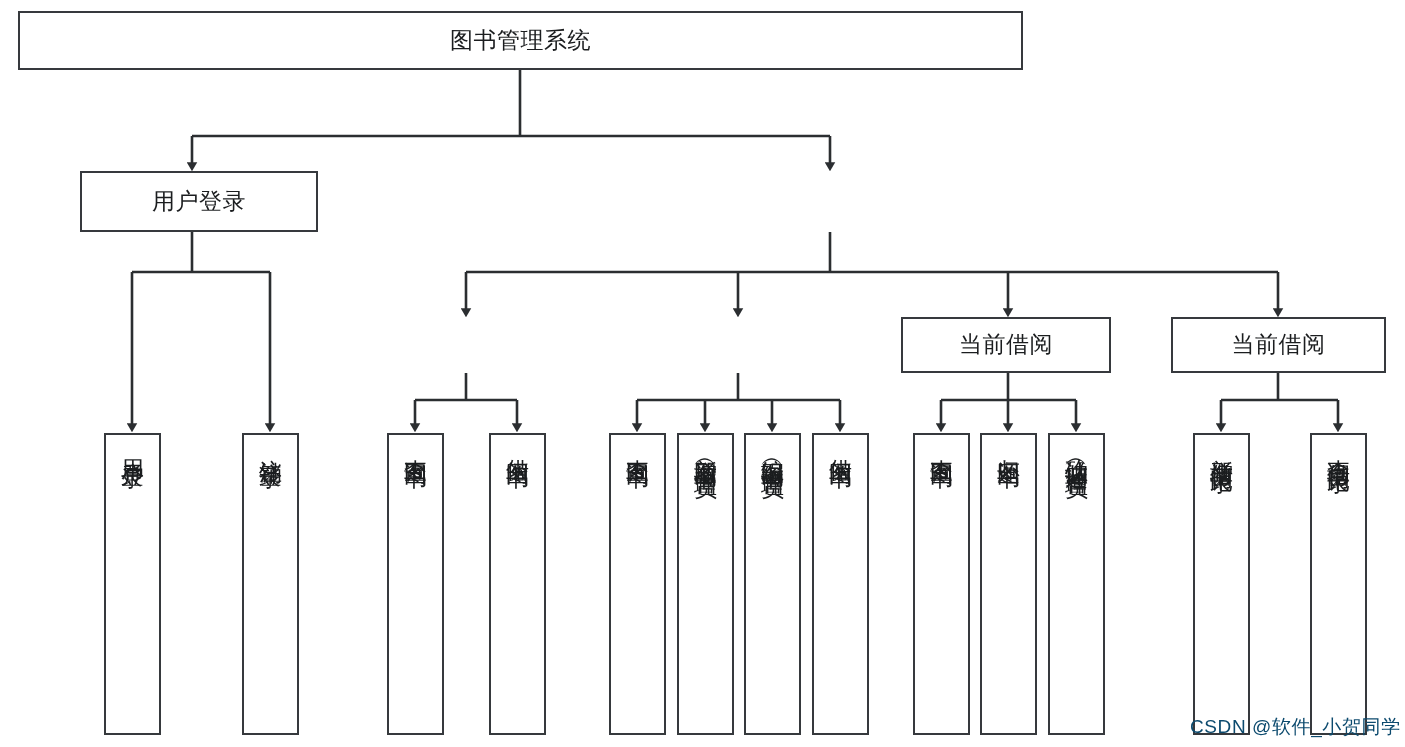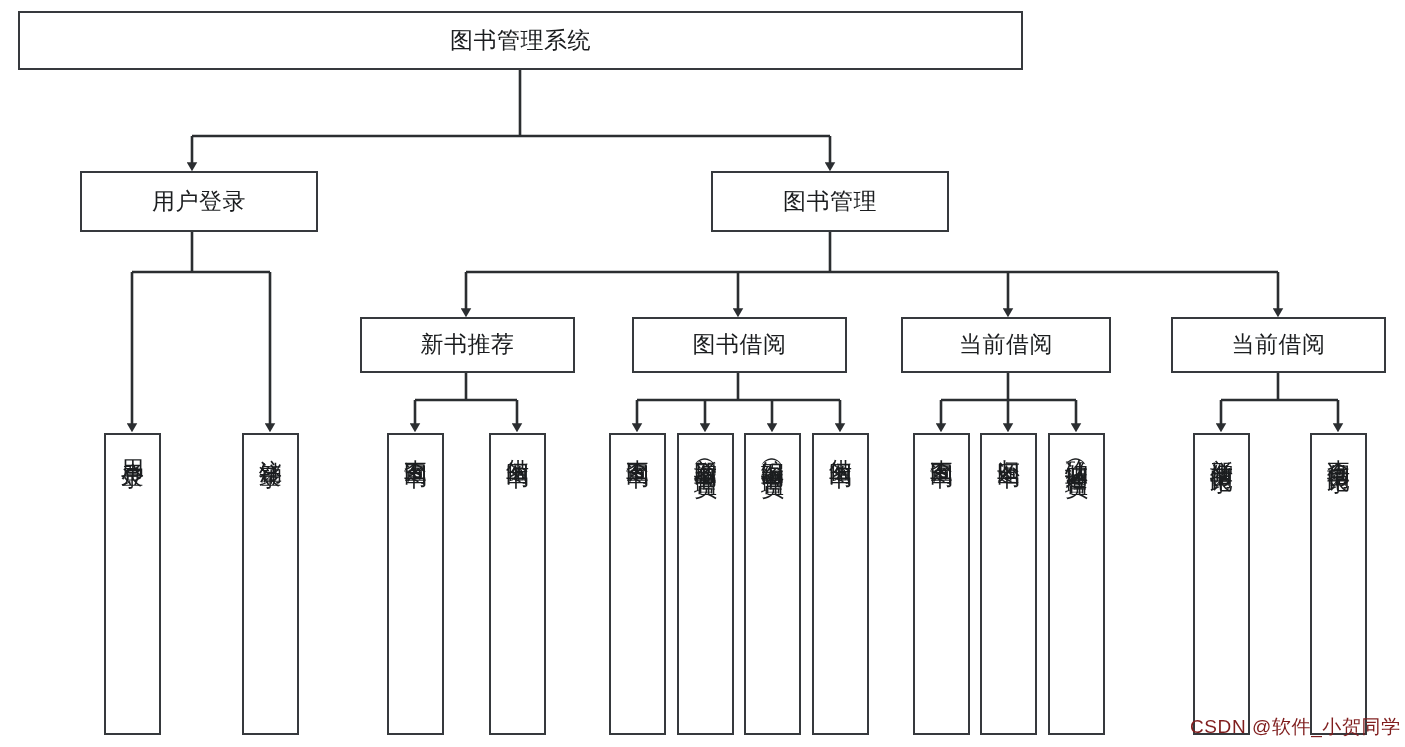--- a/index.html
+++ b/index.html
@@ -55,21 +55,21 @@
   }
   .node.vert .label {
     writing-mode: vertical-rl;
     text-orientation: upright;
     font-size: 23px;
     letter-spacing: 2.5px;
     line-height: 1;
   }
   .watermark {
     position: absolute;
-    color: #7f1d1d;
+    color: #0c4a6e;
     font-size: 19px;
     letter-spacing: 0.6px;
     white-space: nowrap;
     z-index: 5;
     font-family: "Liberation Sans", "DejaVu Sans", sans-serif;
   }
 </style>
 </head>
 <body>
 
@@ -126,31 +126,22 @@
   </svg>
 
   <div class="node horiz" style="left:18px; top:11px; width:1005px; height:59px;">
     <span class="label">图书管理系统</span>
   </div>
 
   <div class="node horiz" style="left:80px; top:171px; width:238px; height:61px;">
     <span class="label">用户登录</span>
   </div>
 
-  <div class="node horiz" style="left:711px; top:171px; width:238px; height:61px;">
-    <span class="label">图书管理</span>
-  </div>
-
-  <div class="node horiz" style="left:360px; top:317px; width:215px; height:56px;">
-    <span class="label">新书推荐</span>
-  </div>
-
-  <div class="node horiz" style="left:632px; top:317px; width:215px; height:56px;">
-    <span class="label">图书借阅</span>
-  </div>
+
+
 
   <div class="node horiz" style="left:901px; top:317px; width:210px; height:56px;">
     <span class="label">当前借阅</span>
   </div>
 
   <div class="node horiz" style="left:1171px; top:317px; width:215px; height:56px;">
     <span class="label">当前借阅</span>
   </div>
 
   <div class="node vert" style="left:104px; top:433px; width:57px; height:302px;">

